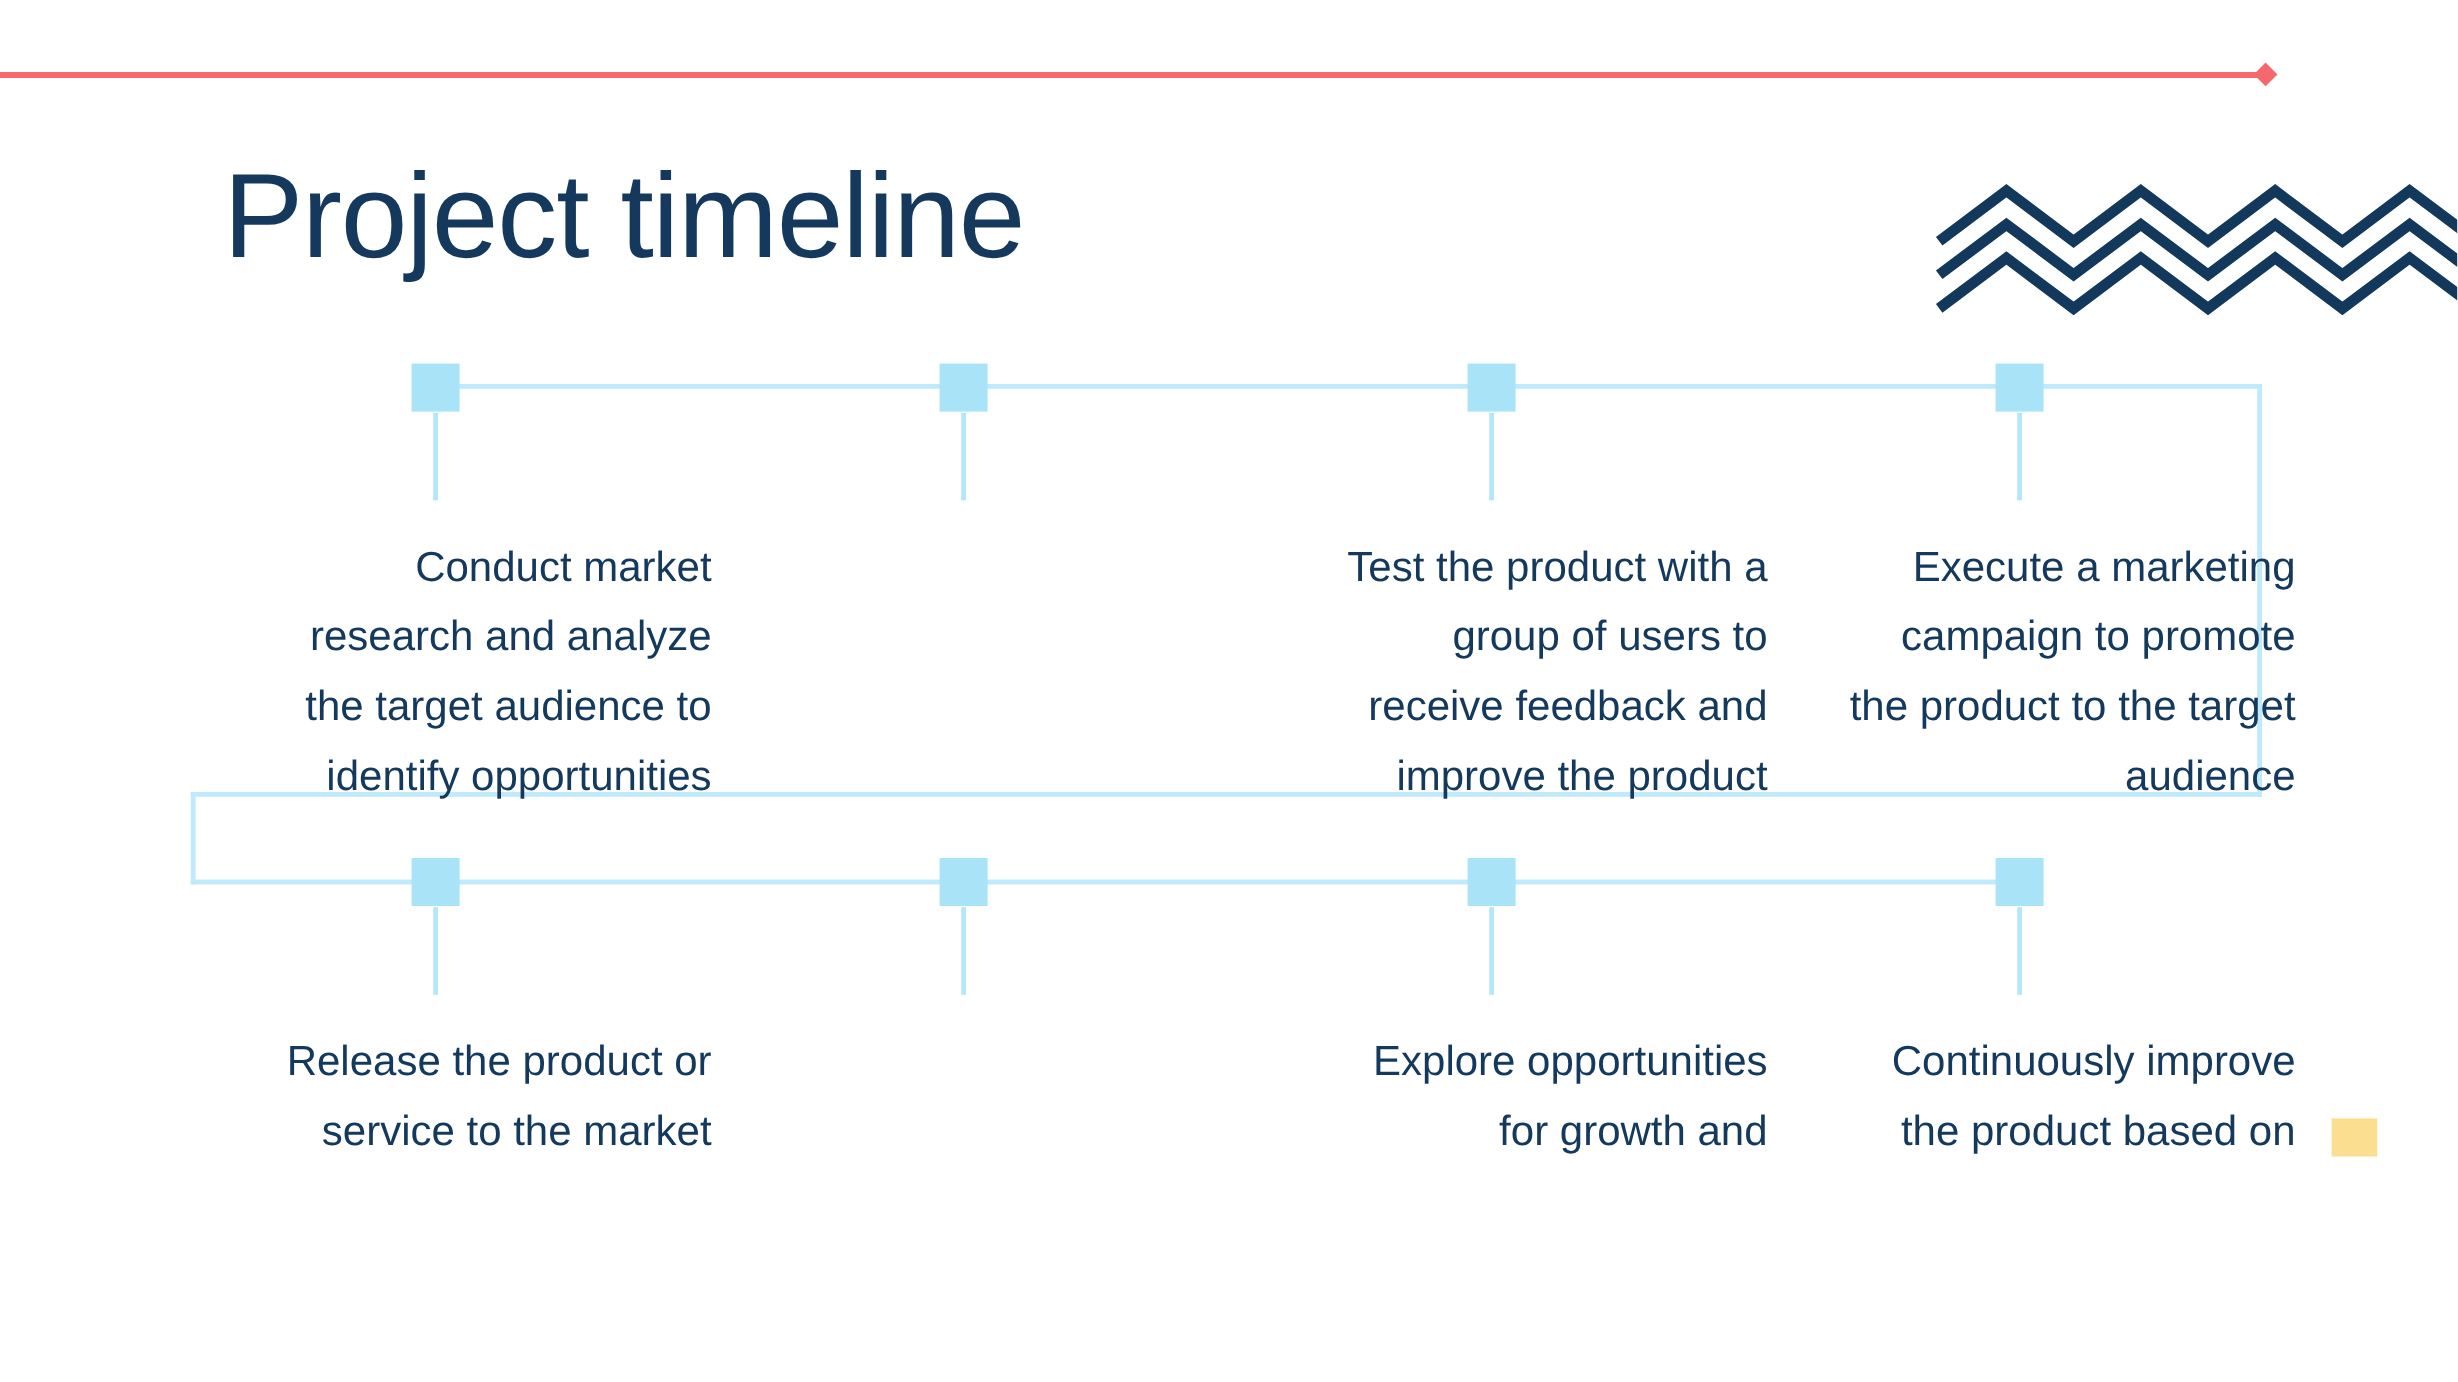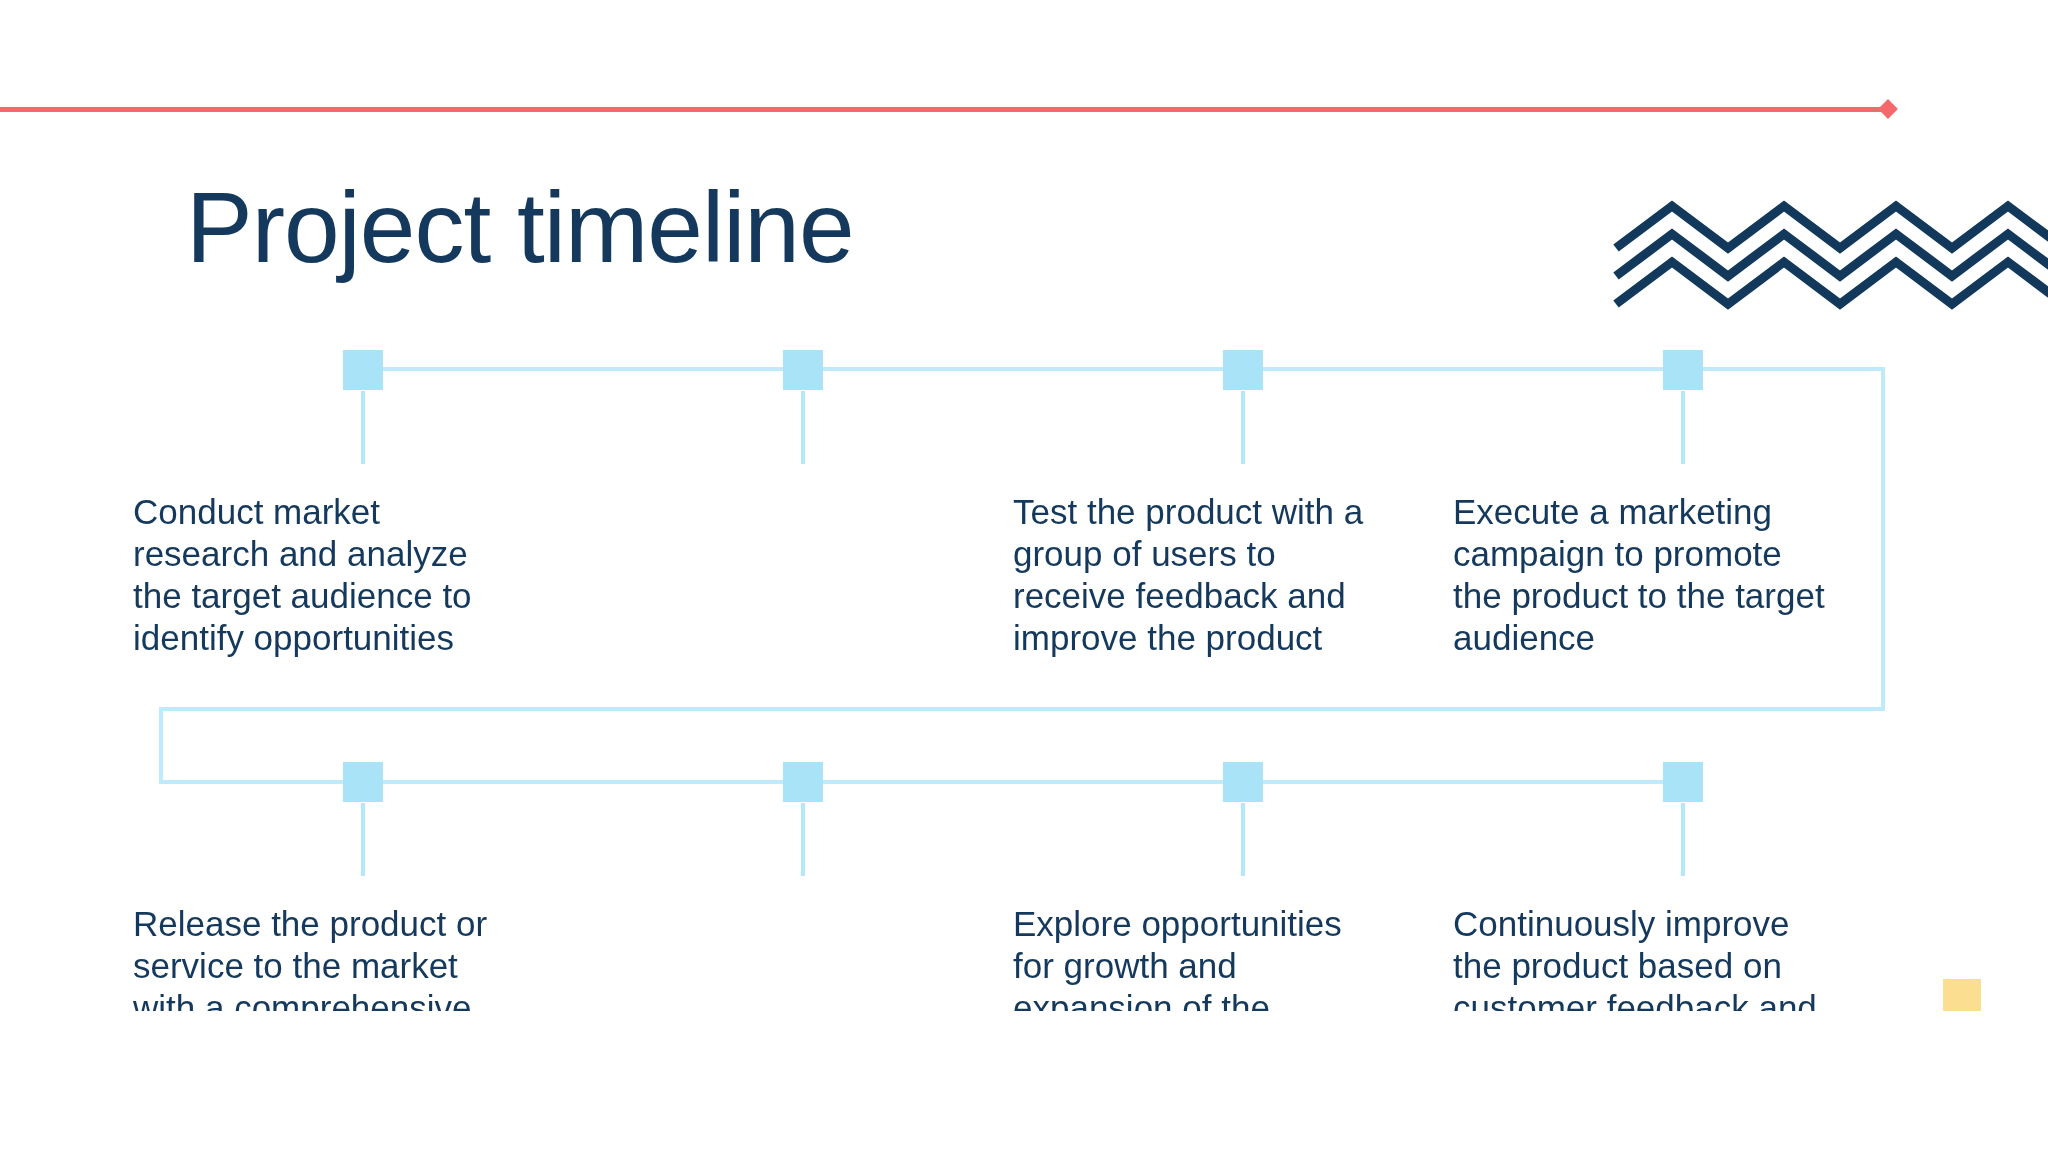--- a/index.html
+++ b/index.html
@@ -3,21 +3,20 @@
 <meta charset="utf-8">
 <style>
   html, body { margin: 0; padding: 0; background: #ffffff; }
   .slide {
     position: relative;
     width: 2048px;
     height: 964px;
     background: #ffffff;
     overflow: hidden;
     font-family: "Liberation Sans", sans-serif;
-    margin-top: 47px;
   }
   
   .top-line {
     position: absolute; left: 0; top: 60px;
     width: 1884px; height: 5px; background: #f5696c;
   }
   .top-diamond {
     position: absolute; left: 1881px; top: 55px;
     width: 14px; height: 14px; background: #f5696c;
     transform: rotate(45deg);
@@ -35,22 +34,22 @@
   
   .tl-seg { position: absolute; background: #beeafb; }
   
   .tl-marker {
     position: absolute; width: 40px; height: 40px; background: #a9e3f8;
   }
   .tl-stem { position: absolute; width: 4px; height: 73px; background: #b5e7fa; }
   
   .step-text {
     position: absolute; width: 460px;
-    font-size: 35px; line-height: 42px; color: #14395d;
-    text-align: left; white-space: pre-line;
+    font-size: 35px; line-height: 58px; color: #14395d;
+    text-align: right; white-space: pre-line;
   }
   
   .teal-bar {
     position: absolute; left: 0; top: 1084px;
     width: 142px; height: 36px; background: #0cb5b3;
   }
   .yellow-square {
     position: absolute; left: 1943px; top: 932px;
     width: 38px; height: 38px; background: #fbde8f;
   }

